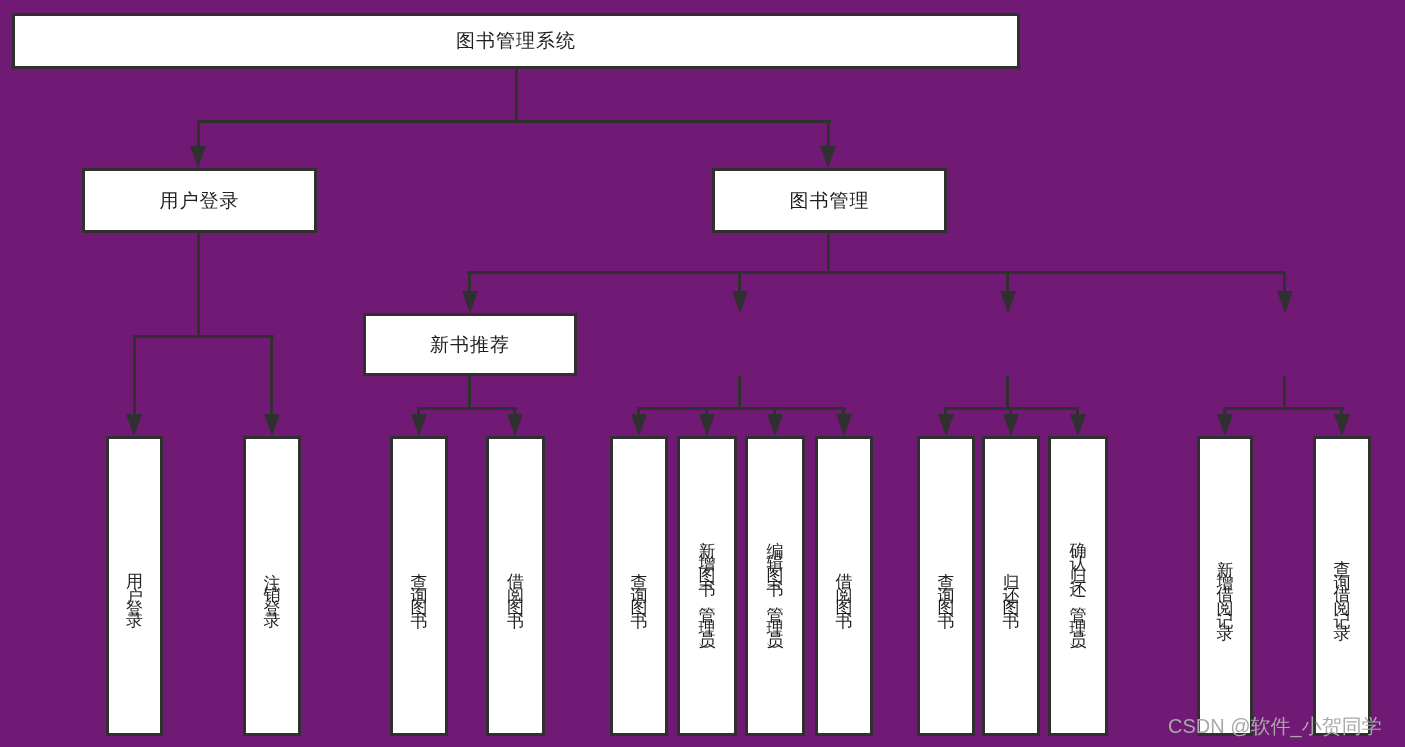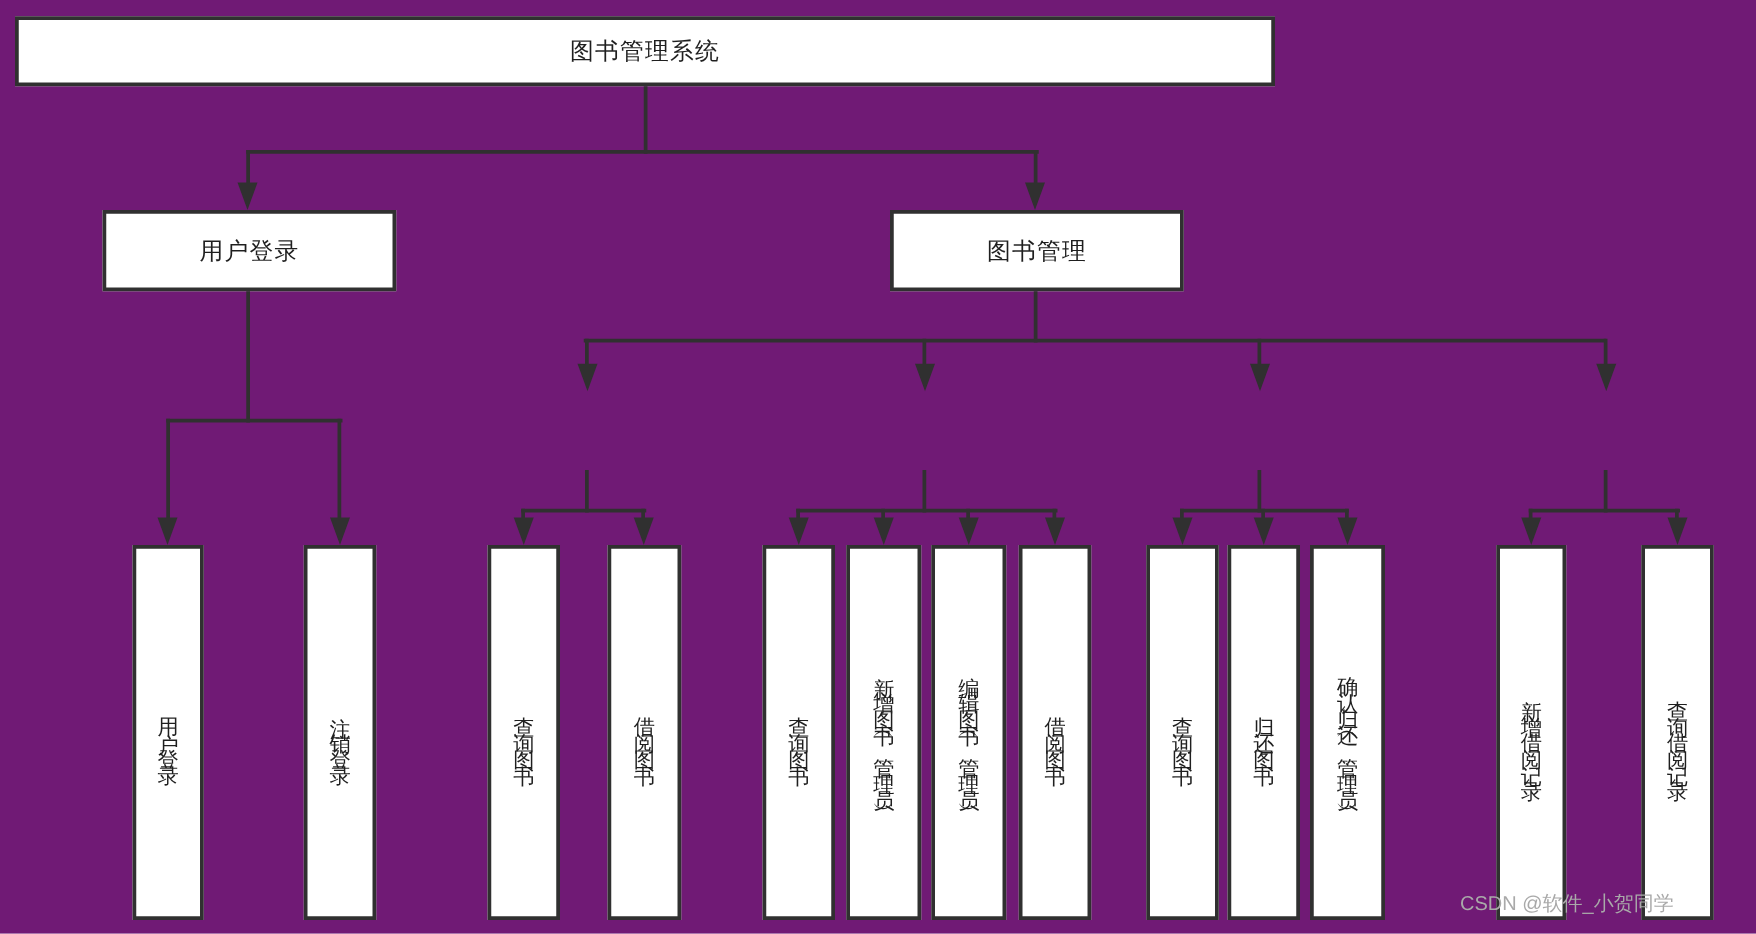--- a/index.html
+++ b/index.html
@@ -7,21 +7,21 @@
   .canvas{position:relative;width:1405px;height:747px;background:#701a75;overflow:hidden;}
   .box{position:absolute;background:#ffffff;border:3px solid #303030;box-sizing:border-box;
        display:flex;align-items:center;justify-content:center;}
   .hbox span{font-size:19px;letter-spacing:1px;white-space:nowrap;}
   .vbox span{writing-mode:vertical-rl;text-orientation:upright;font-size:17px;
              letter-spacing:13px;line-height:1;}
   .vl{position:absolute;width:3px;background:#303030;}
   .hl{position:absolute;height:3px;background:#303030;}
   .arrow{position:absolute;width:0;height:0;border-left:8px solid transparent;
          border-right:8px solid transparent;border-top:22px solid #303030;}
-  .watermark{position:absolute;left:1168px;top:713px;font-size:16px;color:#a9a9a9;
+  .watermark{position:absolute;left:1168px;top:713px;font-size:20px;color:#a9a9a9;
              white-space:nowrap;z-index:5;}
 </style>
 </head>
 <body>
 
 <div class="canvas">
 
   <div class="box hbox" style="left:12px;top:13px;width:1008px;height:56px">
     <span>图书管理系统</span>
   </div>
@@ -51,20 +51,23 @@
   <div class="hl" style="left:467px;top:271px;width:818px"></div>
   <div class="vl" style="left:468px;top:271px;height:24px"></div>
   <div class="arrow" style="left:462px;top:291px"></div>
   <div class="vl" style="left:738px;top:271px;height:24px"></div>
   <div class="arrow" style="left:732px;top:291px"></div>
   <div class="vl" style="left:1006px;top:271px;height:24px"></div>
   <div class="arrow" style="left:1000px;top:291px"></div>
   <div class="vl" style="left:1283px;top:271px;height:24px"></div>
   <div class="arrow" style="left:1277px;top:291px"></div>
 
+  <div class="box hbox" style="left:363px;top:313px;width:214px;height:63px">
+    <span>新书推荐</span>
+  </div>
 
   <div class="vl" style="left:468px;top:376px;height:34px"></div>
   <div class="hl" style="left:417px;top:407px;width:100px"></div>
   <div class="vl" style="left:417px;top:407px;height:10px"></div>
   <div class="arrow" style="left:411px;top:414px"></div>
   <div class="vl" style="left:513px;top:407px;height:10px"></div>
   <div class="arrow" style="left:507px;top:414px"></div>
 
   <div class="vl" style="left:738px;top:376px;height:34px"></div>
   <div class="hl" style="left:637px;top:407px;width:209px"></div>

